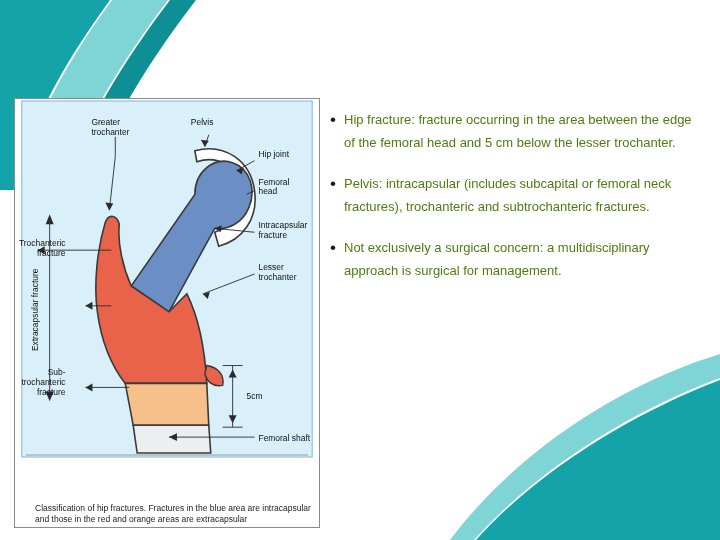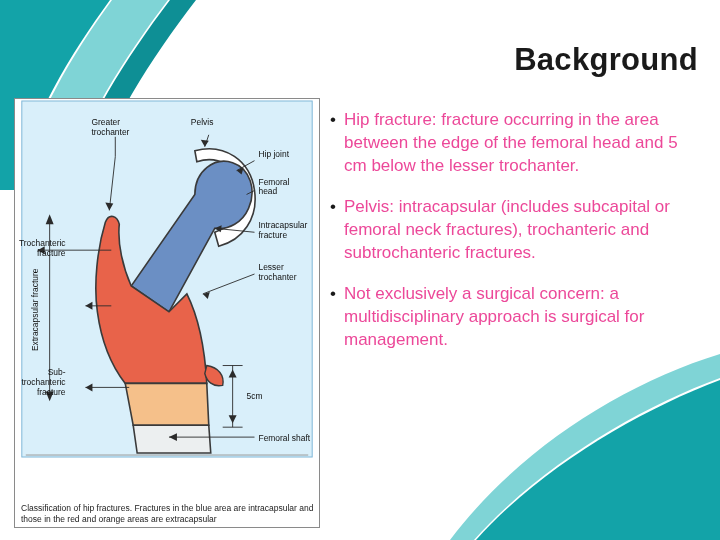--- a/index.html
+++ b/index.html
@@ -58,21 +58,21 @@
     width: 100%;
     height: 100%;
   }
   .fig-svg-wrap {
     position: relative;
     width: 100%;
     height: 360px;
   }
   .fig-caption {
     position: absolute;
-    left: 6px;
+    left: 20px;
     right: 4px;
     bottom: 2px;
     font-size: 8.5px;
     line-height: 1.32;
     color: #222;
     font-family: "Liberation Sans", sans-serif;
   }
 
   
   .bullets {
@@ -88,42 +88,41 @@
   }
   .bullet-dot {
     width: 14px;
     flex: 0 0 14px;
     font-size: 17px;
     line-height: 23px;
     color: #1a1a1a;
   }
   .bullet-text {
     flex: 1;
-    font-size: 17px;
+    font-size: 13px;
     line-height: 23px;
-    color: #ec4899;
+    color: #4d7c0f;
   }
 </style>
 </head>
 <body>
 
 <div class="slide">
 
   <svg class="deco deco-tl" width="300" height="190" viewBox="0 0 300 190">
     <path d="M0,0 L110,0 C70,55 30,120 14,190 L0,190 Z" fill="#13a3a8"></path>
     <path d="M112,0 L168,0 C124,58 82,124 62,190 L16,190 C34,118 72,55 112,0 Z" fill="#7fd4d6"></path>
     <path d="M170,0 L196,0 C150,60 108,126 88,190 L64,190 C84,124 126,58 170,0 Z" fill="#0e8f95"></path>
   </svg>
 
   <svg class="deco deco-br" width="330" height="200" viewBox="0 0 330 200">
     <path d="M330,200 L330,40 C250,70 150,128 86,200 Z" fill="#13a3a8"></path>
     <path d="M330,38 L330,14 C232,44 128,110 60,200 L84,200 C150,126 248,68 330,38 Z" fill="#7fd4d6"></path>
   </svg>
 
-  <div class="title">Background</div>
 
   <div class="figure">
     <div class="figure-inner">
       <div class="fig-svg-wrap">
         <svg width="100%" height="100%" viewBox="0 0 296 362" preserveAspectRatio="xMidYMid meet">
 
           <rect x="2" y="2" width="292" height="358" fill="#d9effa" stroke="#7fb7d8" stroke-width="1"></rect>
 
           <path d="M176,52 C206,44 232,62 236,92 C240,120 224,142 200,148 L196,134
                    C214,128 226,112 223,92 C219,68 200,56 178,63 Z" fill="#ffffff" stroke="#3a3a3a" stroke-width="1.6"></path>

